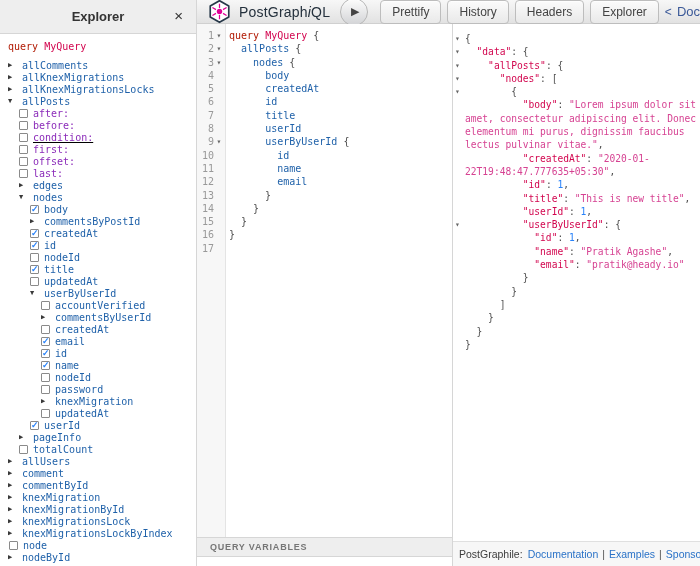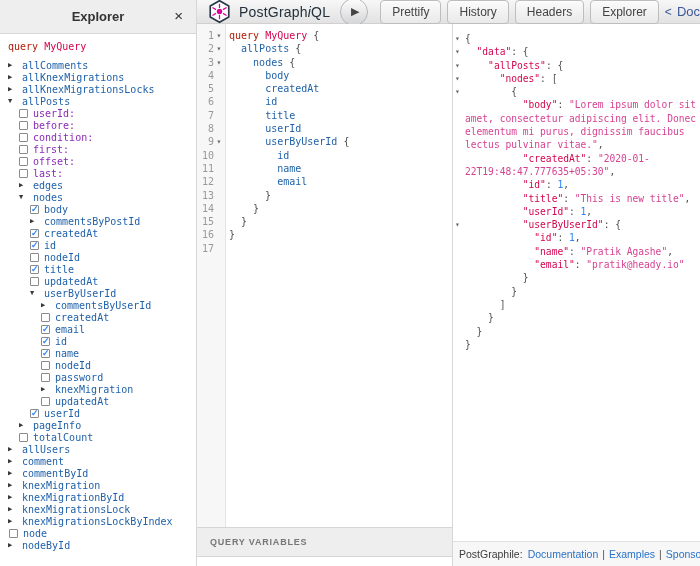--- a/index.html
+++ b/index.html
@@ -55,21 +55,21 @@
 
   .editor-col { width:255px; flex:none; display:flex; flex-direction:column; background:#fff; min-height:0; }
   .editor { flex:1; overflow:hidden; padding-top:5px; cursor:text;
             font-family:"DejaVu Sans Mono","Liberation Mono",monospace; font-size:10px; line-height:13.3px;
             background:linear-gradient(to right,#f7f7f7 0,#f7f7f7 28px,#e4e4e4 28px,#e4e4e4 29px,#fff 29px); }
   .ed-line { display:flex; height:13.3px; white-space:pre; }
   .ed-num { width:17px; flex:none; text-align:right; color:#999; }
   .ed-fold { width:10px; flex:none; text-align:center; font-size:8px; color:#666; line-height:13.3px; cursor:pointer; }
   .ed-code { margin-left:5px; white-space:pre; }
 
-  .varbar { height:30px; flex:none; background:#eeeeee; border-top:1px solid #d6d6d6; border-bottom:1px solid #d6d6d6;
+  .varbar { height:20px; flex:none; background:#eeeeee; border-top:1px solid #d6d6d6; border-bottom:1px solid #d6d6d6;
             display:flex; align-items:center; padding-left:13px; cursor:row-resize;
             font-size:9px; font-weight:bold; letter-spacing:0.8px; color:#767676; }
   .varspace { height:9px; flex:none; background:#fff; }
 
   .result-col { flex:1; min-width:0; border-left:1px solid #d6d6d6; display:flex; flex-direction:column; min-height:0; }
   .result { flex:1; overflow:hidden; padding-top:8px;
             font-family:"DejaVu Sans Mono","Liberation Mono",monospace; font-size:9.6px; line-height:13.3px; }
   .res-line { position:relative; padding-left:12px; white-space:pre-wrap; overflow-wrap:break-word; min-height:13.3px; }
   .res-fold { position:absolute; left:2px; top:0; font-size:8px; color:#666; line-height:13.3px; cursor:pointer; }
 
@@ -97,36 +97,37 @@
       <span class="explorer-title">Explorer</span>
       <span class="explorer-close">×</span>
     </div>
     <div class="explorer-body">
       <div class="query-title"><span class="q-kw">query</span><span> </span><span class="q-name">MyQuery</span></div>
       <div class="tree">
           <div class="tree-row" style="padding-left: 0px;"><span class="tri">▶</span><span class="tlabel">allComments</span></div>
           <div class="tree-row" style="padding-left: 0px;"><span class="tri">▶</span><span class="tlabel">allKnexMigrations</span></div>
           <div class="tree-row" style="padding-left: 0px;"><span class="tri">▶</span><span class="tlabel">allKnexMigrationsLocks</span></div>
           <div class="tree-row" style="padding-left: 0px;"><span class="tri">▼</span><span class="tlabel">allPosts</span></div>
-          <div class="tree-row" style="padding-left: 11px;"><span class="cb"></span><span class="tlabel arg">userId:</span></div>
+          <div class="tree-row" style="padding-left: 11px;"><span class="cb"></span><span class="tlabel arg">after:</span></div>
           <div class="tree-row" style="padding-left: 11px;"><span class="cb"></span><span class="tlabel arg">before:</span></div>
-          <div class="tree-row" style="padding-left: 11px;"><span class="cb"></span><span class="tlabel arg">condition:</span></div>
+          <div class="tree-row" style="padding-left: 11px; text-decoration: underline;"><span class="cb"></span><span class="tlabel arg">condition:</span></div>
           <div class="tree-row" style="padding-left: 11px;"><span class="cb"></span><span class="tlabel arg">first:</span></div>
           <div class="tree-row" style="padding-left: 11px;"><span class="cb"></span><span class="tlabel arg">offset:</span></div>
           <div class="tree-row" style="padding-left: 11px;"><span class="cb"></span><span class="tlabel arg">last:</span></div>
           <div class="tree-row" style="padding-left: 11px;"><span class="tri">▶</span><span class="tlabel">edges</span></div>
           <div class="tree-row" style="padding-left: 11px;"><span class="tri">▼</span><span class="tlabel">nodes</span></div>
           <div class="tree-row" style="padding-left: 22px;"><span class="cb">✓</span><span class="tlabel">body</span></div>
           <div class="tree-row" style="padding-left: 22px;"><span class="tri">▶</span><span class="tlabel">commentsByPostId</span></div>
           <div class="tree-row" style="padding-left: 22px;"><span class="cb">✓</span><span class="tlabel">createdAt</span></div>
           <div class="tree-row" style="padding-left: 22px;"><span class="cb">✓</span><span class="tlabel">id</span></div>
           <div class="tree-row" style="padding-left: 22px;"><span class="cb"></span><span class="tlabel">nodeId</span></div>
           <div class="tree-row" style="padding-left: 22px;"><span class="cb">✓</span><span class="tlabel">title</span></div>
           <div class="tree-row" style="padding-left: 22px;"><span class="cb"></span><span class="tlabel">updatedAt</span></div>
           <div class="tree-row" style="padding-left: 22px;"><span class="tri">▼</span><span class="tlabel">userByUserId</span></div>
+          <div class="tree-row" style="padding-left: 33px;"><span class="cb"></span><span class="tlabel">accountVerified</span></div>
           <div class="tree-row" style="padding-left: 33px;"><span class="tri">▶</span><span class="tlabel">commentsByUserId</span></div>
           <div class="tree-row" style="padding-left: 33px;"><span class="cb"></span><span class="tlabel">createdAt</span></div>
           <div class="tree-row" style="padding-left: 33px;"><span class="cb">✓</span><span class="tlabel">email</span></div>
           <div class="tree-row" style="padding-left: 33px;"><span class="cb">✓</span><span class="tlabel">id</span></div>
           <div class="tree-row" style="padding-left: 33px;"><span class="cb">✓</span><span class="tlabel">name</span></div>
           <div class="tree-row" style="padding-left: 33px;"><span class="cb"></span><span class="tlabel">nodeId</span></div>
           <div class="tree-row" style="padding-left: 33px;"><span class="cb"></span><span class="tlabel">password</span></div>
           <div class="tree-row" style="padding-left: 33px;"><span class="tri">▶</span><span class="tlabel">knexMigration</span></div>
           <div class="tree-row" style="padding-left: 33px;"><span class="cb"></span><span class="tlabel">updatedAt</span></div>
           <div class="tree-row" style="padding-left: 22px;"><span class="cb">✓</span><span class="tlabel">userId</span></div>

